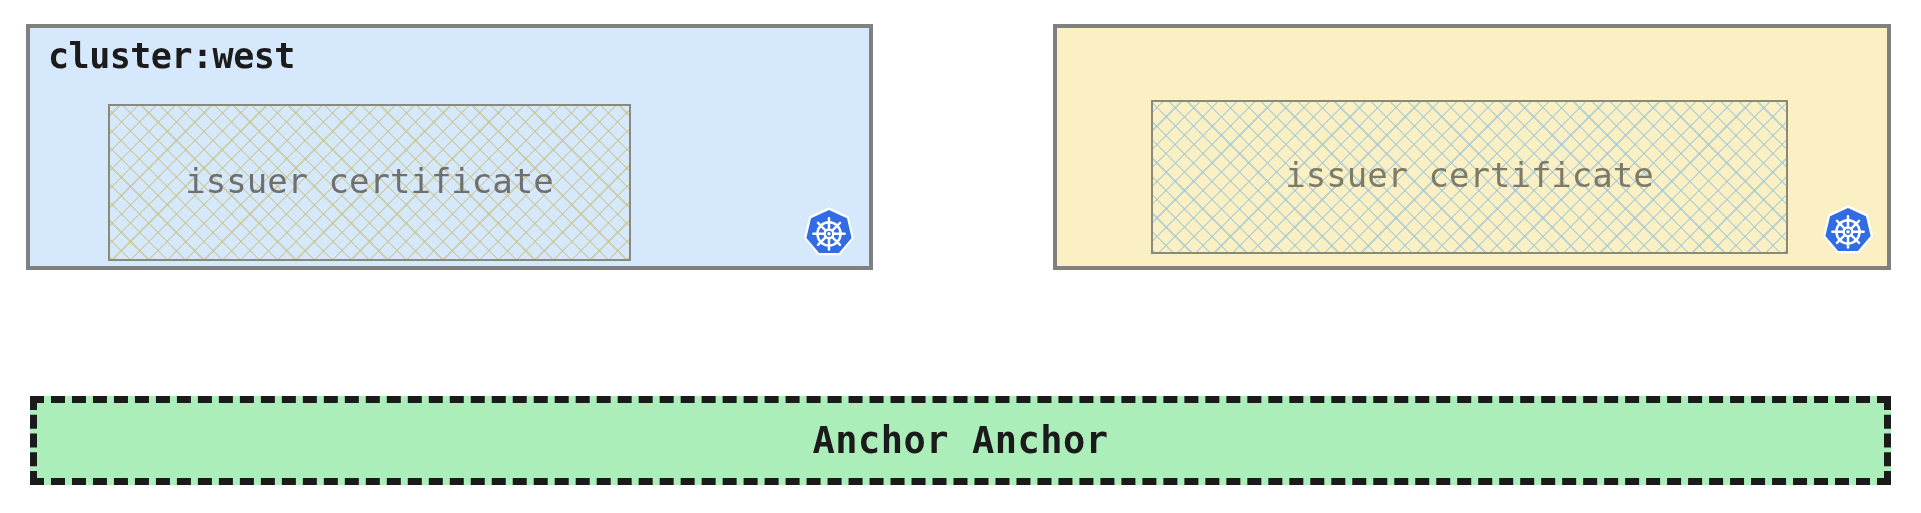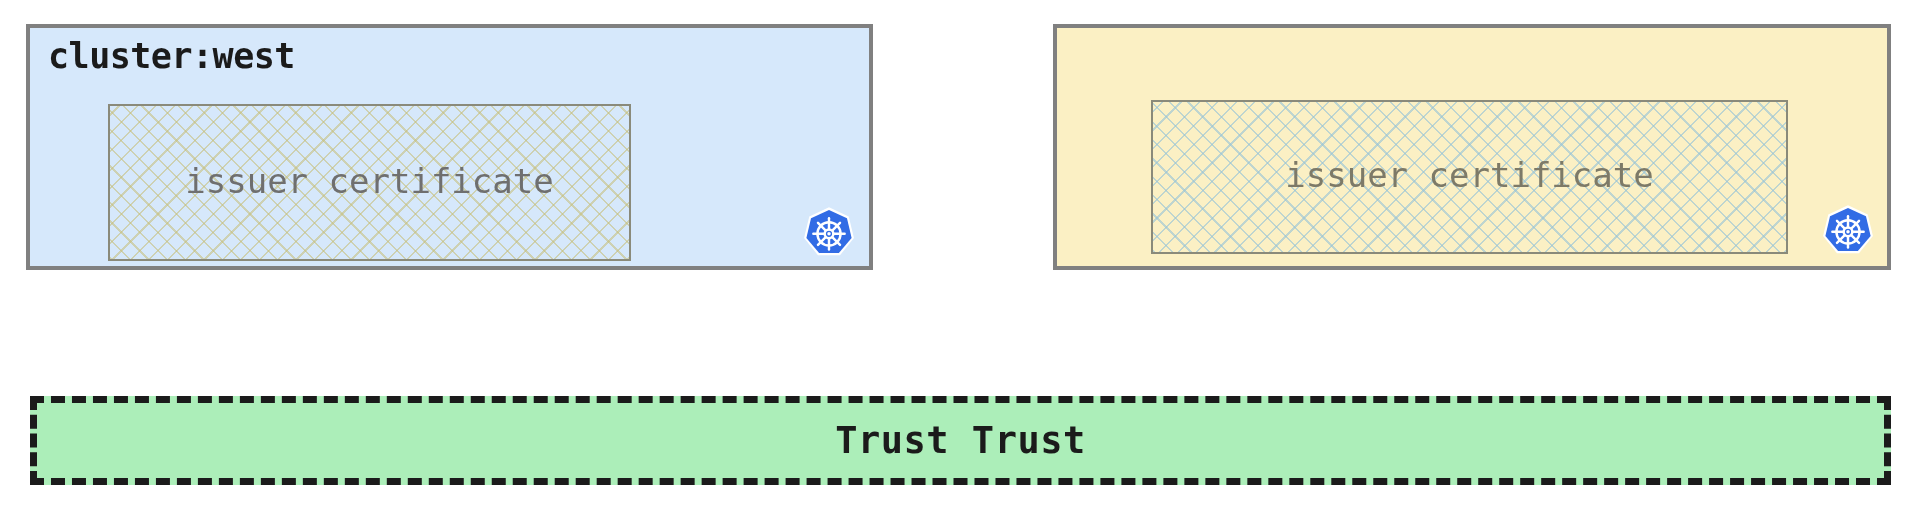--- a/index.html
+++ b/index.html
@@ -178,16 +178,16 @@
         <line x1="31" y1="29" x2="44" y2="42"></line>
         <line x1="56" y1="54" x2="69" y2="67"></line>
         <line x1="69" y1="29" x2="56" y2="42"></line>
         <line x1="44" y1="54" x2="31" y2="67"></line>
       </g>
       <circle cx="50" cy="48" r="3" fill="#ffffff"></circle>
     </svg>
   </div>
 
   <div id="trust-anchor">
-    <span class="trust-label">Trust Trust</span>
+    <span class="trust-label">Anchor Anchor</span>
   </div>
 
 </div>
 
 </body></html>

